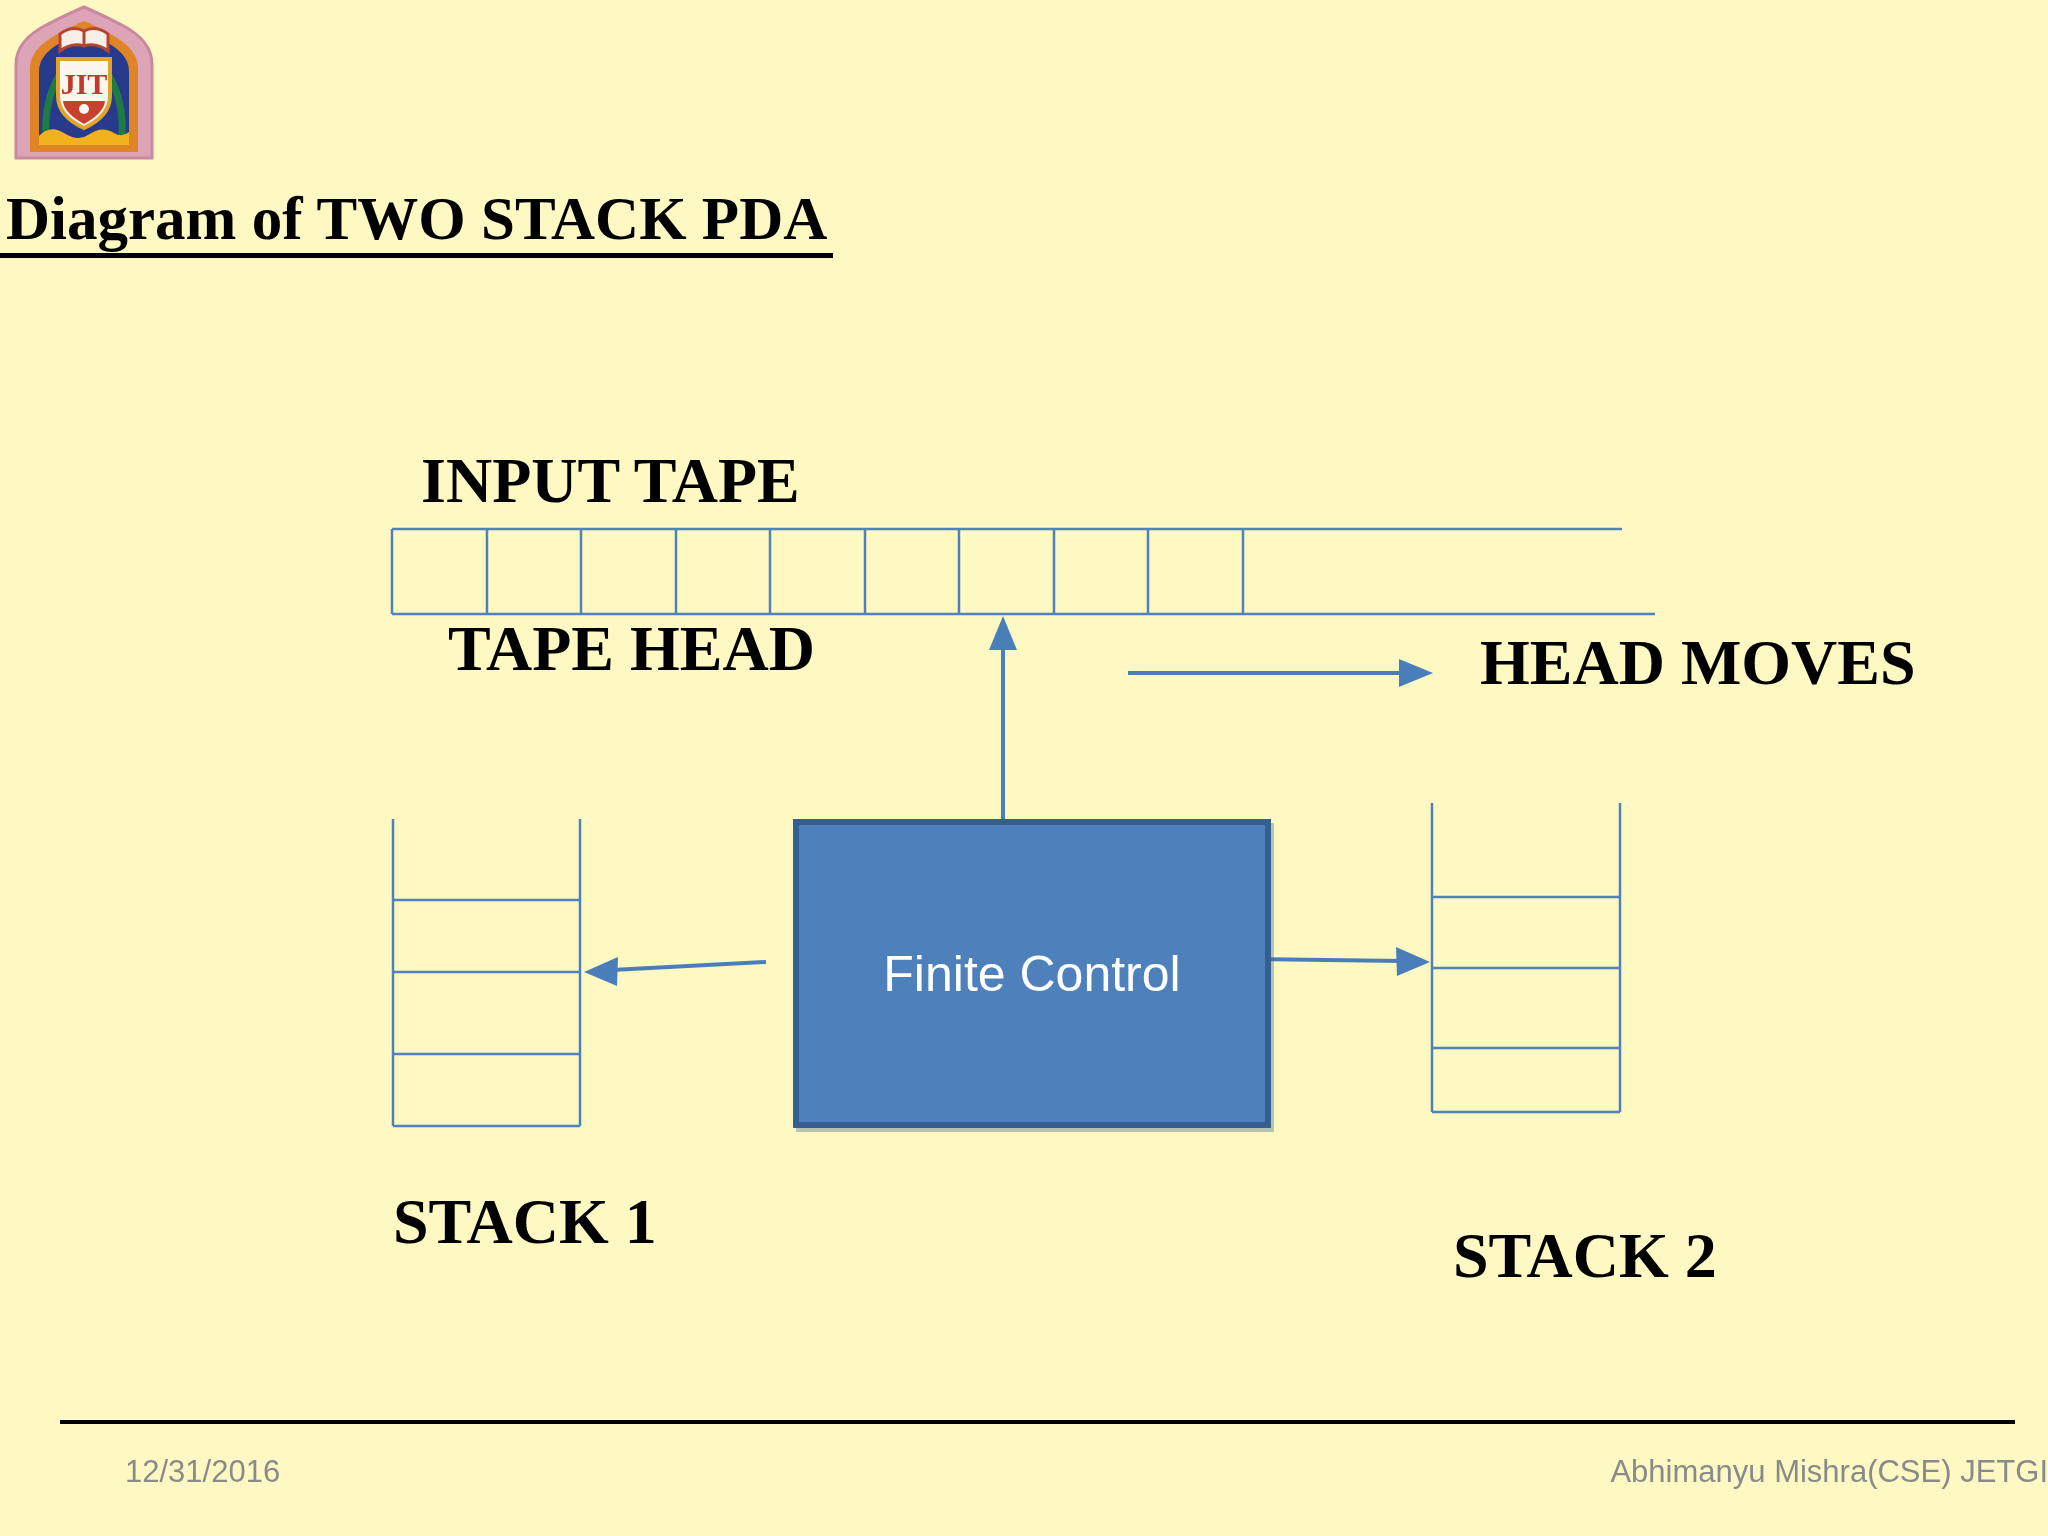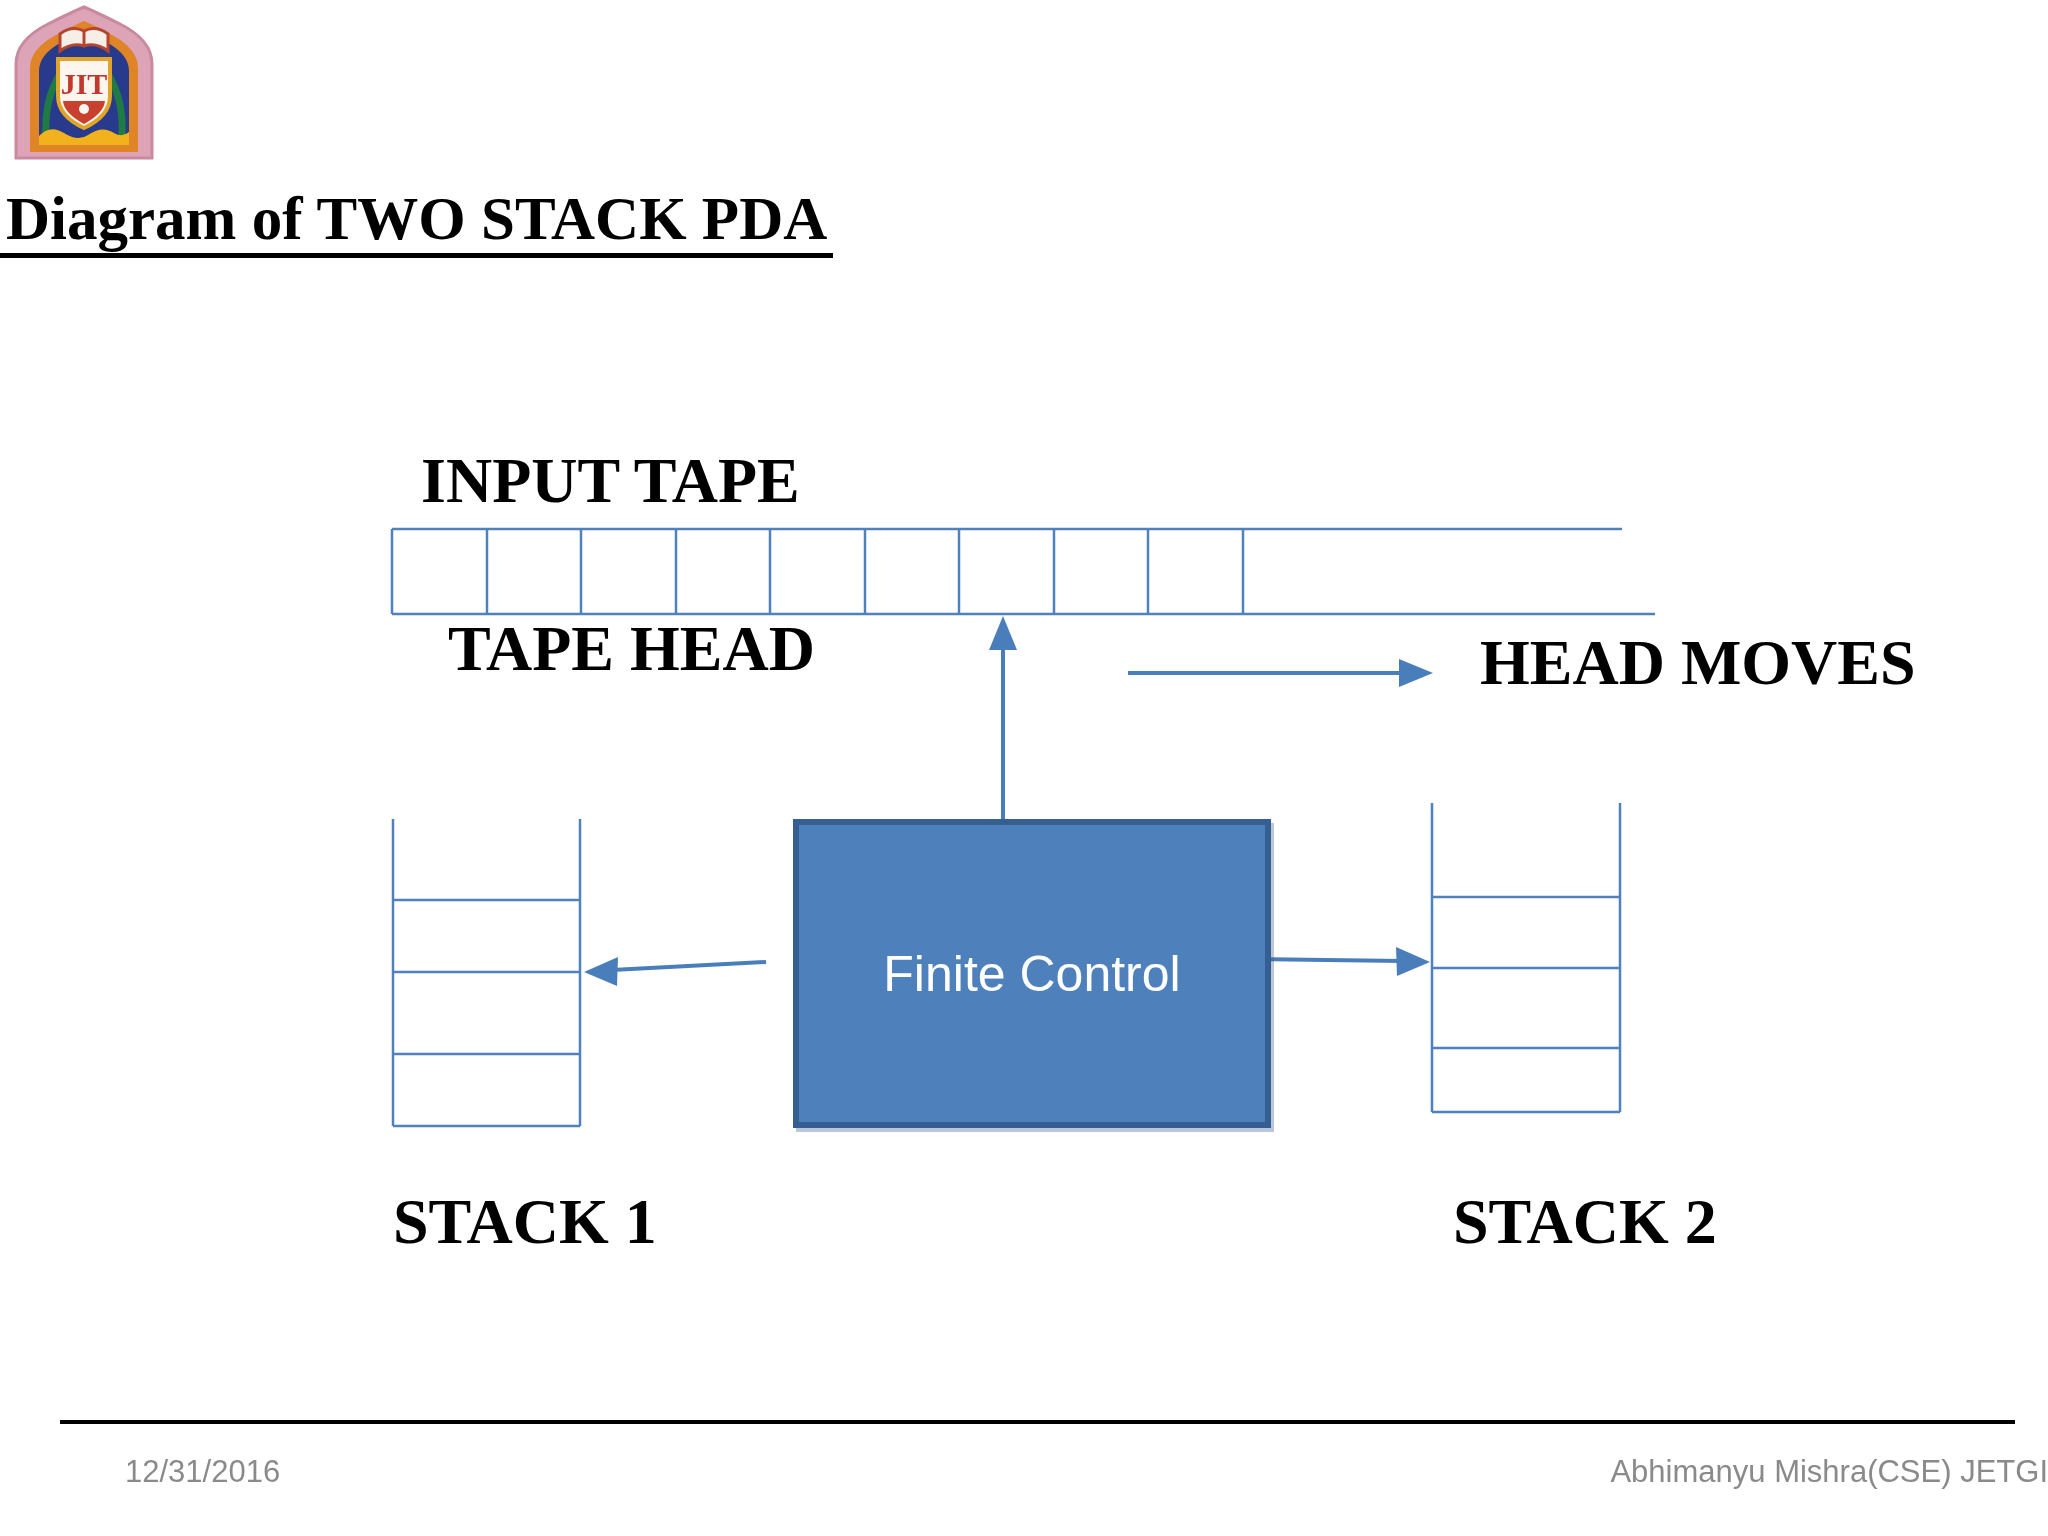--- a/index.html
+++ b/index.html
@@ -1,20 +1,20 @@
 <!DOCTYPE html>
 <html><head>
 <meta charset="utf-8">
 <style>
   html, body { margin: 0; padding: 0; background: #888; }
   .slide {
     position: relative;
     width: 2048px;
     height: 1536px;
-    background: #ffffff;
+    background: #fef9c3;
     overflow: hidden;
     font-family: "Liberation Serif", serif;
   }
   .logo { position: absolute; left: 8px; top: 4px; }
   .title-wrap {
     position: absolute;
     left: 0; top: 188px; width: 1688px;
     text-align: left;
   }
   .title-text {
@@ -33,21 +33,21 @@
     font-weight: bold;
     font-size: 64px;
     line-height: 1;
     color: #000;
     white-space: nowrap;
   }
   .lbl-input-tape { left: 421px; top: 449px; }
   .lbl-tape-head  { left: 448px; top: 617px; text-align: right; }
   .lbl-head-moves { left: 1480px; top: 631px; }
   .lbl-stack1     { left: 393px; top: 1190px; }
-  .lbl-stack2     { left: 1453px; top: 1190px; }
+  .lbl-stack2     { left: 1453px; top: 1224px; }
   .diagram-svg { position: absolute; left: 0; top: 0; }
   .finite-control {
     position: absolute;
     left: 768px; top: 819px;
     width: 478px; height: 309px;
     box-sizing: border-box;
     background: #4e80bc;
     border: 6px solid #365f91;
     box-shadow: 3px 4px 0 rgba(54,95,145,0.35);
     display: flex;

